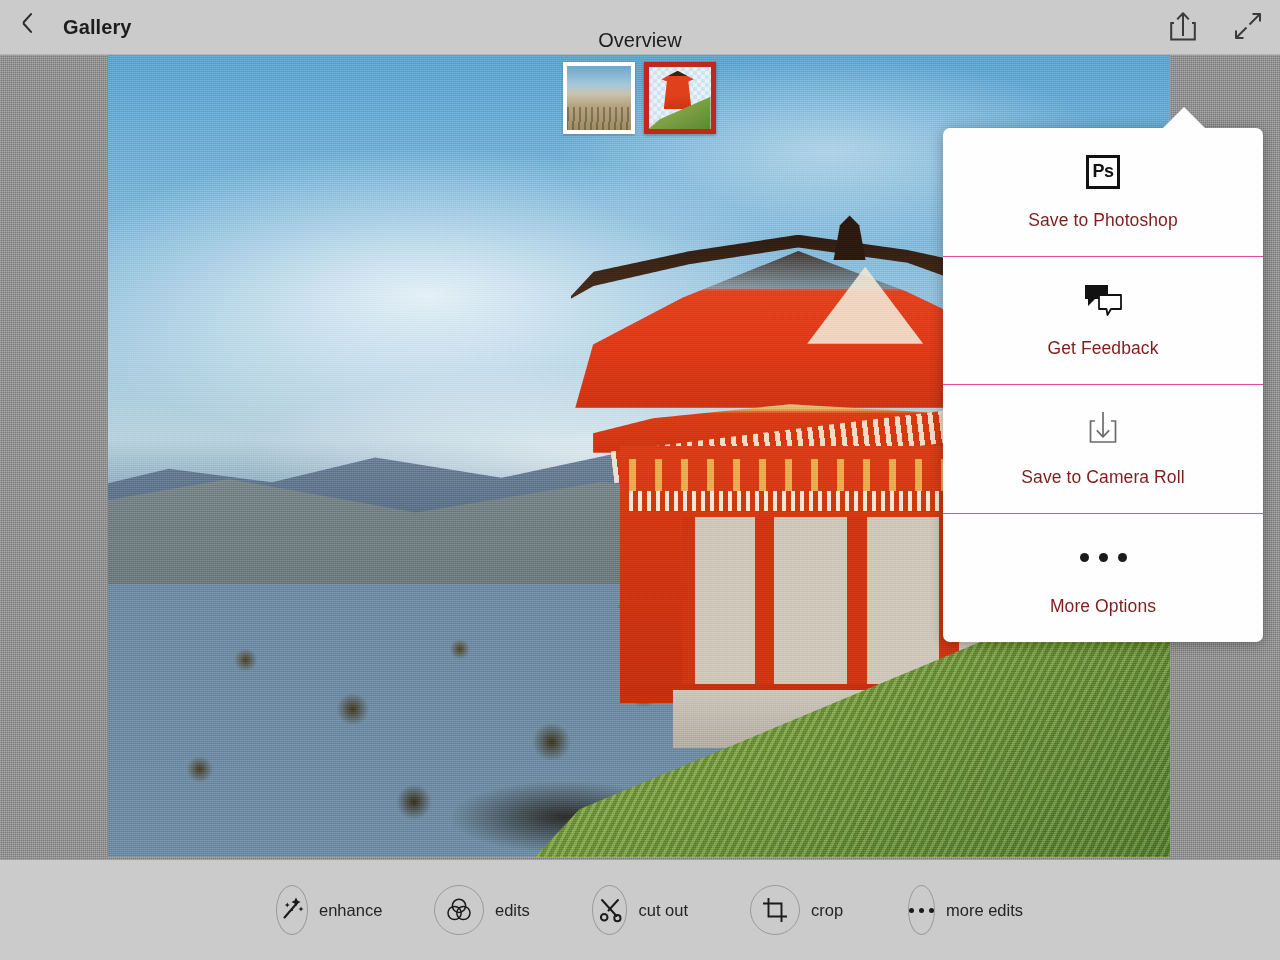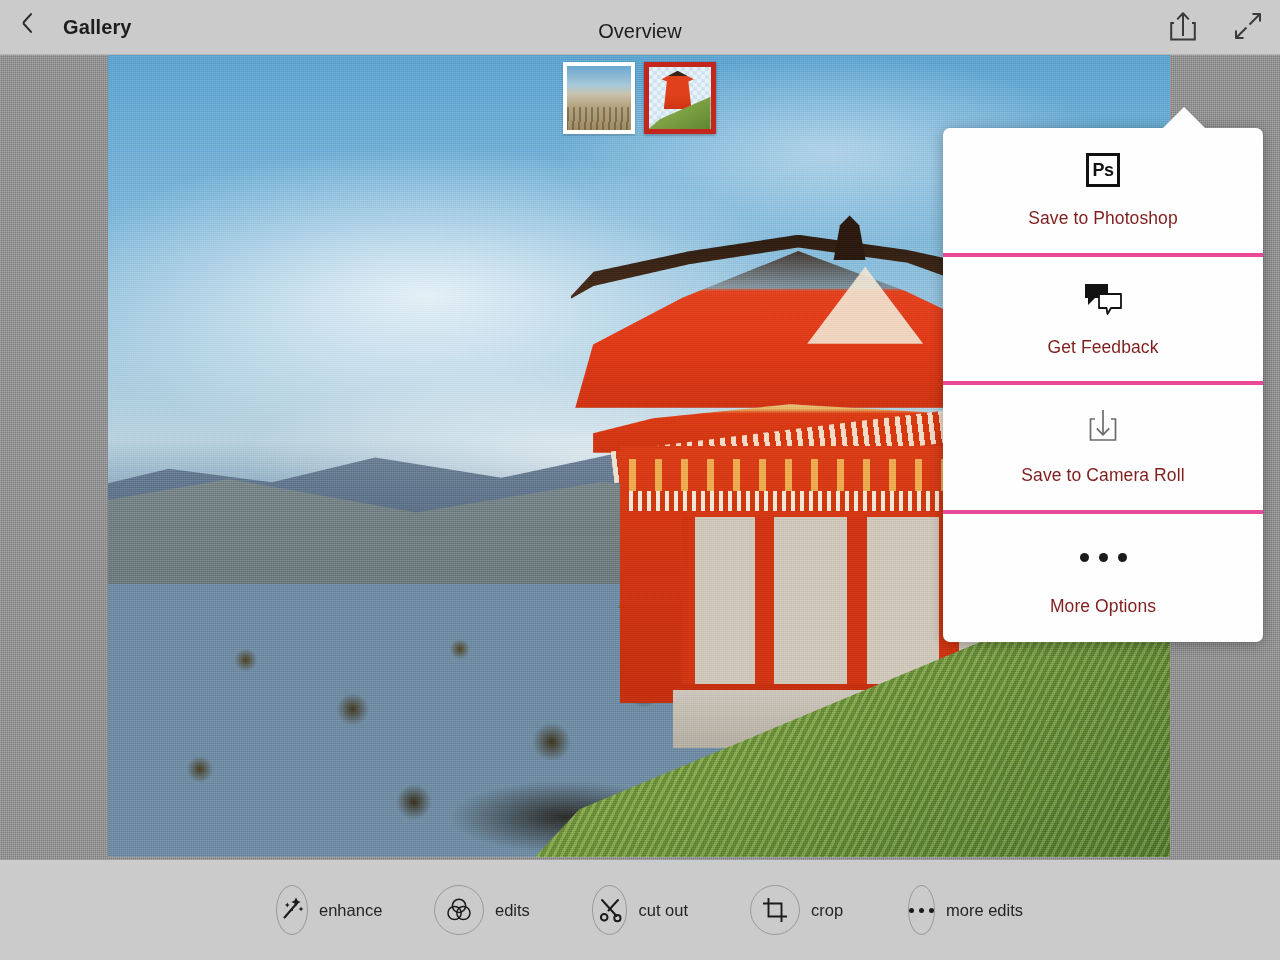--- a/index.html
+++ b/index.html
@@ -36,21 +36,21 @@
   .chev-left::before, .chev-left::after {
     content: ""; position: absolute; left: 1px;
     width: 13px; height: 2px; background: #2a2a2a; border-radius: 1px;
   }
   .chev-left::before { top: 6px; transform: rotate(-48deg); transform-origin: left center; }
   .chev-left::after  { top: 6px; transform: rotate(48deg);  transform-origin: left center; }
   .back-label {
     font-size: 20px; color: #1d1d1d; letter-spacing: .1px;
   }
   .topbar-title {
-    position: absolute; left: 0; right: 0; top: 4px;
+    position: absolute; left: 0; right: 0; top: 13px;
     height: 55px; line-height: 55px; text-align: center;
     font-size: 20px; color: #1d1d1d; pointer-events: none;
   }
   .topbar-right {
     position: absolute; right: 18px; top: 0; height: 55px;
     display: flex; align-items: center; gap: 36px;
   }
   .ticon { cursor: pointer; display: block; }
 
   
@@ -255,21 +255,21 @@
     border-left: 22px solid transparent;
     border-right: 22px solid transparent;
     border-bottom: 22px solid #fefefe;
   }
   .pop-item {
     height: 128.5px;
     display: flex; flex-direction: column;
     align-items: center; justify-content: center;
     gap: 19px;
     cursor: pointer;
-    border-bottom: 4px solid #ec4899;
+    border-bottom: 1px solid #ec4899;
   }
   .pop-item:last-child { border-bottom: none; }
   .pop-label {
     font-size: 17.5px; color: #7f1d1d; letter-spacing: .1px;
   }
   .pop-icon { height: 38px; display: flex; align-items: center; justify-content: center; }
   .ps-box {
     width: 34px; height: 34px; border: 3px solid #111;
     display: flex; align-items: center; justify-content: center;
     font-size: 18px; font-weight: bold; color: #111;

